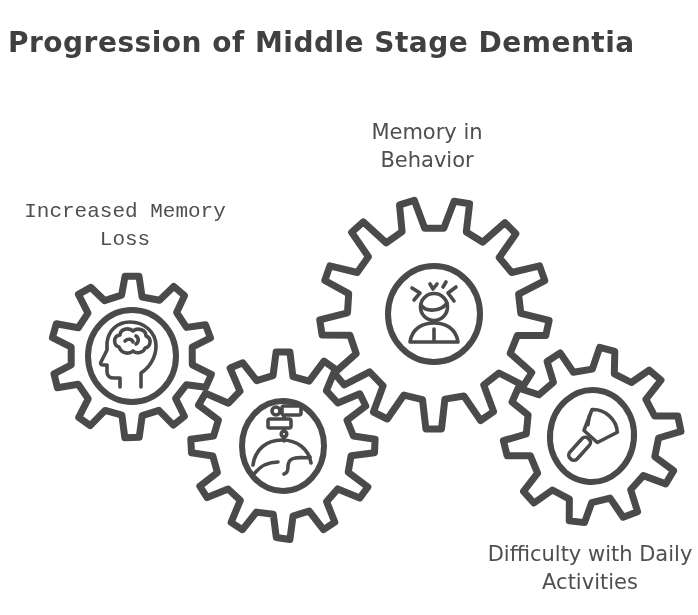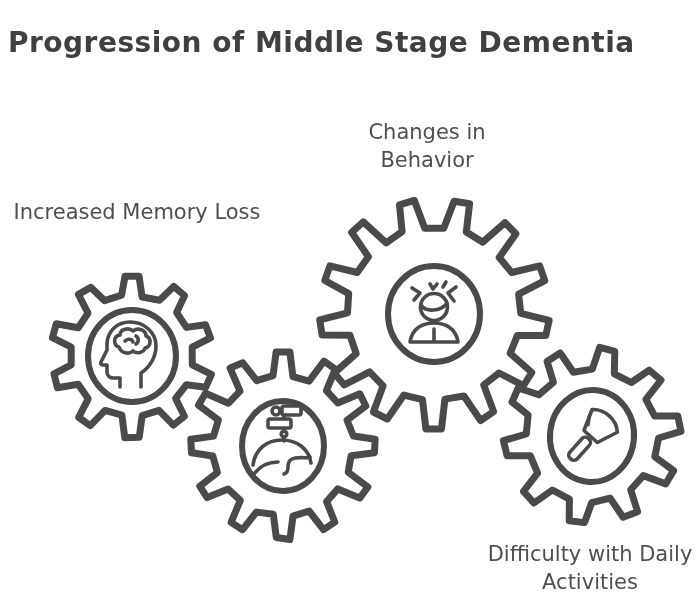--- a/index.html
+++ b/index.html
@@ -57,21 +57,21 @@
     stroke-linecap: round;
     stroke-linejoin: round;
   }
   .stage-label {
     position: absolute;
     text-align: center;
     font-size: 21px;
     line-height: 28px;
     color: var(--label-color, #4f4f4f);
   }
-  .label-memory    { top: 198px; left: 12px;  width: 250px; }
+  .label-memory    { top: 198px; left: 0;  width: 250px; font-family: Liberation Mono, monospace; }
   .label-behavior  { top: 118px; left: 332px; width: 190px; }
   .label-confusion { top: 568px; left: 186px; width: 200px; }
   .label-daily     { top: 540px; left: 478px; width: 224px; }
 </style>
 </head>
 <body>
 
 <div class="stage">
 
   <h1 class="page-title">Progression of Middle Stage Dementia</h1>
@@ -124,16 +124,16 @@
         <rect class="icon-fill-white" x="-15" y="-27" width="23" height="9" rx="2"></rect>
         <circle class="icon-fill-white" cx="1" cy="-12" r="2.8"></circle>
         <path class="icon-stroke" d="M -30,19 C -28,3 -16,-6 -1,-6 C 14,-6 26,3 28,17"></path>
         <path class="icon-stroke" d="M -29,28 C -23,20 -14,16 -5,16"></path>
         <path class="icon-stroke" d="M 1,28 C 9,25 1,17 9,13 C 15,10 22,13 27,11"></path>
       </g>
     </g>
   </svg>
 
   <div class="stage-label label-memory">Increased Memory Loss</div>
-  <div class="stage-label label-behavior">Changes in Behavior</div>
+  <div class="stage-label label-behavior">Memory in Behavior</div>
   <div class="stage-label label-daily">Difficulty with Daily Activities</div>
 
 </div>
 
 </body></html>

